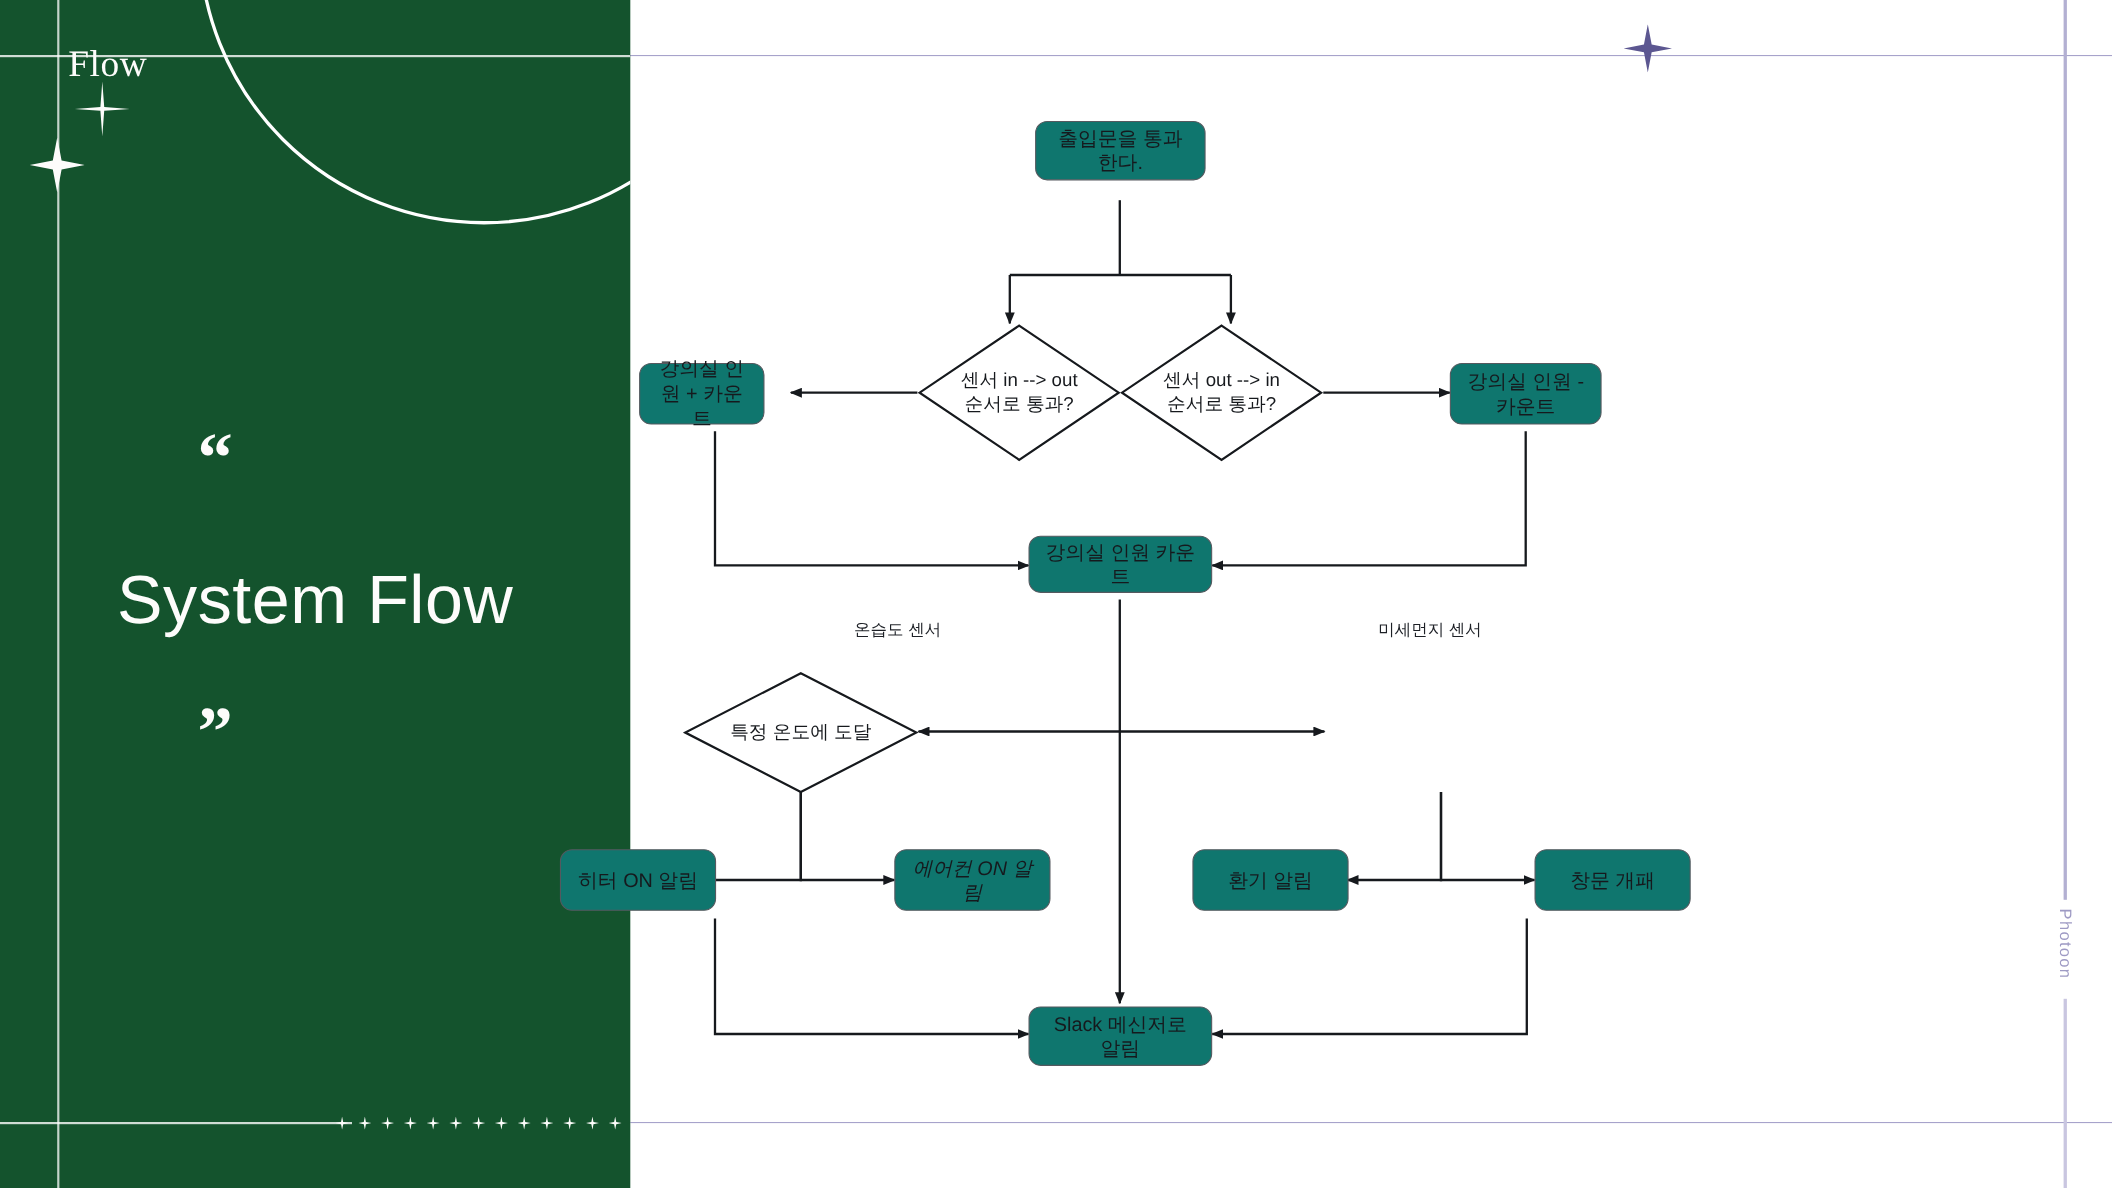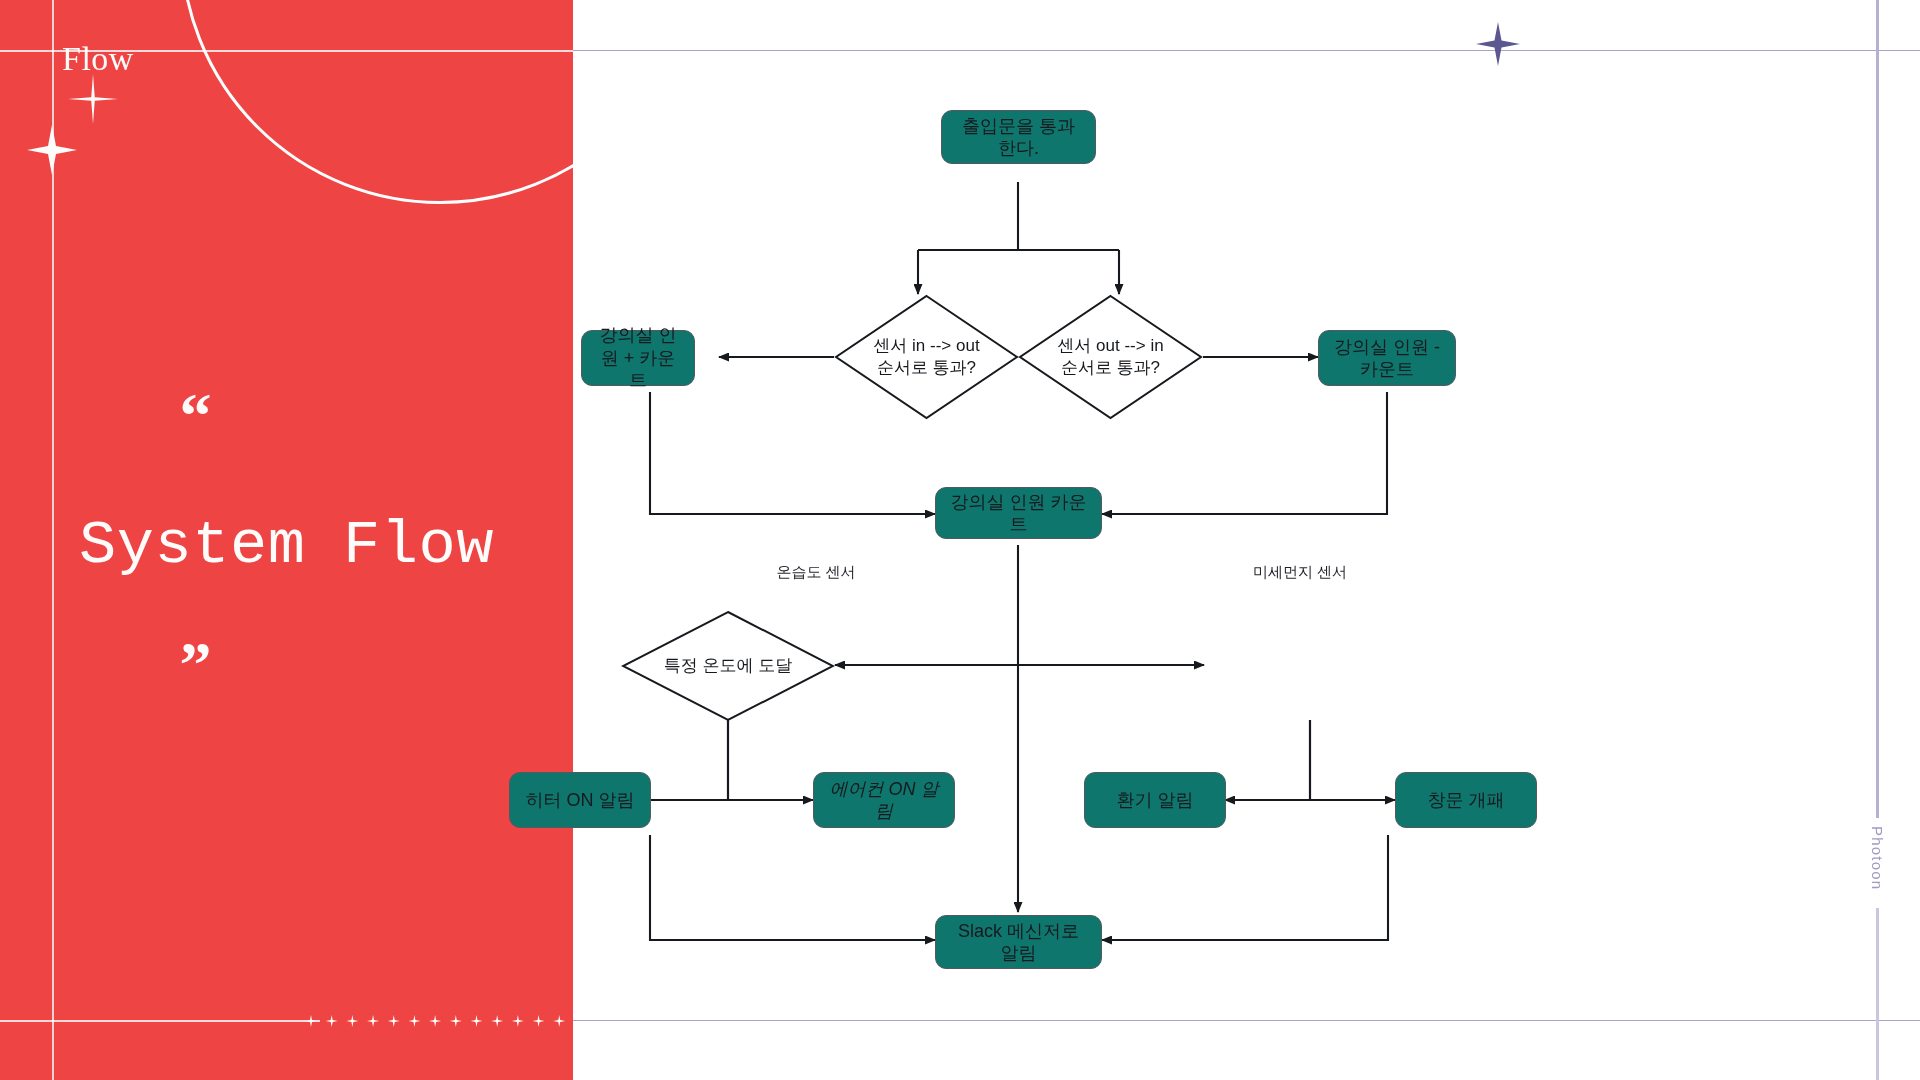--- a/index.html
+++ b/index.html
@@ -7,21 +7,21 @@
     width:1920px;height:1080px;overflow:hidden;
     background:#ffffff;
     font-family:"Liberation Sans","DejaVu Sans",sans-serif;
     position:relative;
   }
   #stage{position:absolute;inset:0;width:1920px;height:1080px;}
 
   
   .panel{
     position:absolute;left:0;top:0;width:573px;height:1080px;
-    background:#ef4444;overflow:hidden;
+    background:#14532d;overflow:hidden;
   }
   .panel-vline{
     position:absolute;left:52px;top:0;width:2px;height:1080px;
     background:rgba(255,255,255,.75);
   }
   .panel-arc{
     position:absolute;left:180px;top:-316px;width:520px;height:520px;
     border:3px solid #ffffff;border-radius:50%;
     box-sizing:border-box;
   }
@@ -36,21 +36,21 @@
     justify-content:center;gap:0;
   }
   .quote-open,.quote-close{
     font-family:"Liberation Serif","DejaVu Serif",serif;
     font-size:64px;line-height:1;color:#fdfcfb;font-weight:700;
     letter-spacing:2px;user-select:none;
   }
   .quote-open{margin-bottom:62px;margin-left:-180px;}
   .quote-close{margin-top:52px;margin-left:-180px;}
   .main-title{
-    font-family:Liberation Mono, monospace;
+    font-family:Liberation Sans, sans-serif;
     font-size:62px;color:#fdfcfb;white-space:nowrap;letter-spacing:.5px;
   }
 
   
   .star{position:absolute;pointer-events:none;}
   .star i{
     position:absolute;left:0;top:0;width:100%;height:100%;
     background:#fdfcfb;
     clip-path:polygon(50% 0%,58% 42%,100% 50%,58% 58%,50% 100%,42% 58%,0% 50%,42% 42%);
   }

